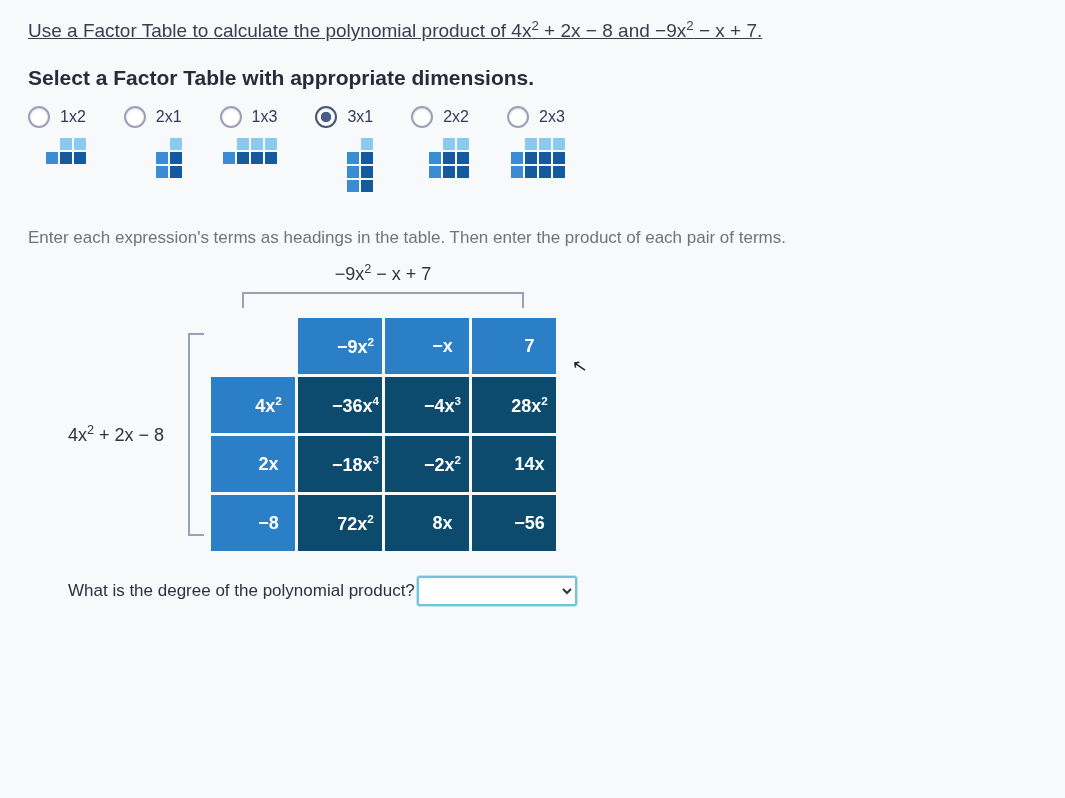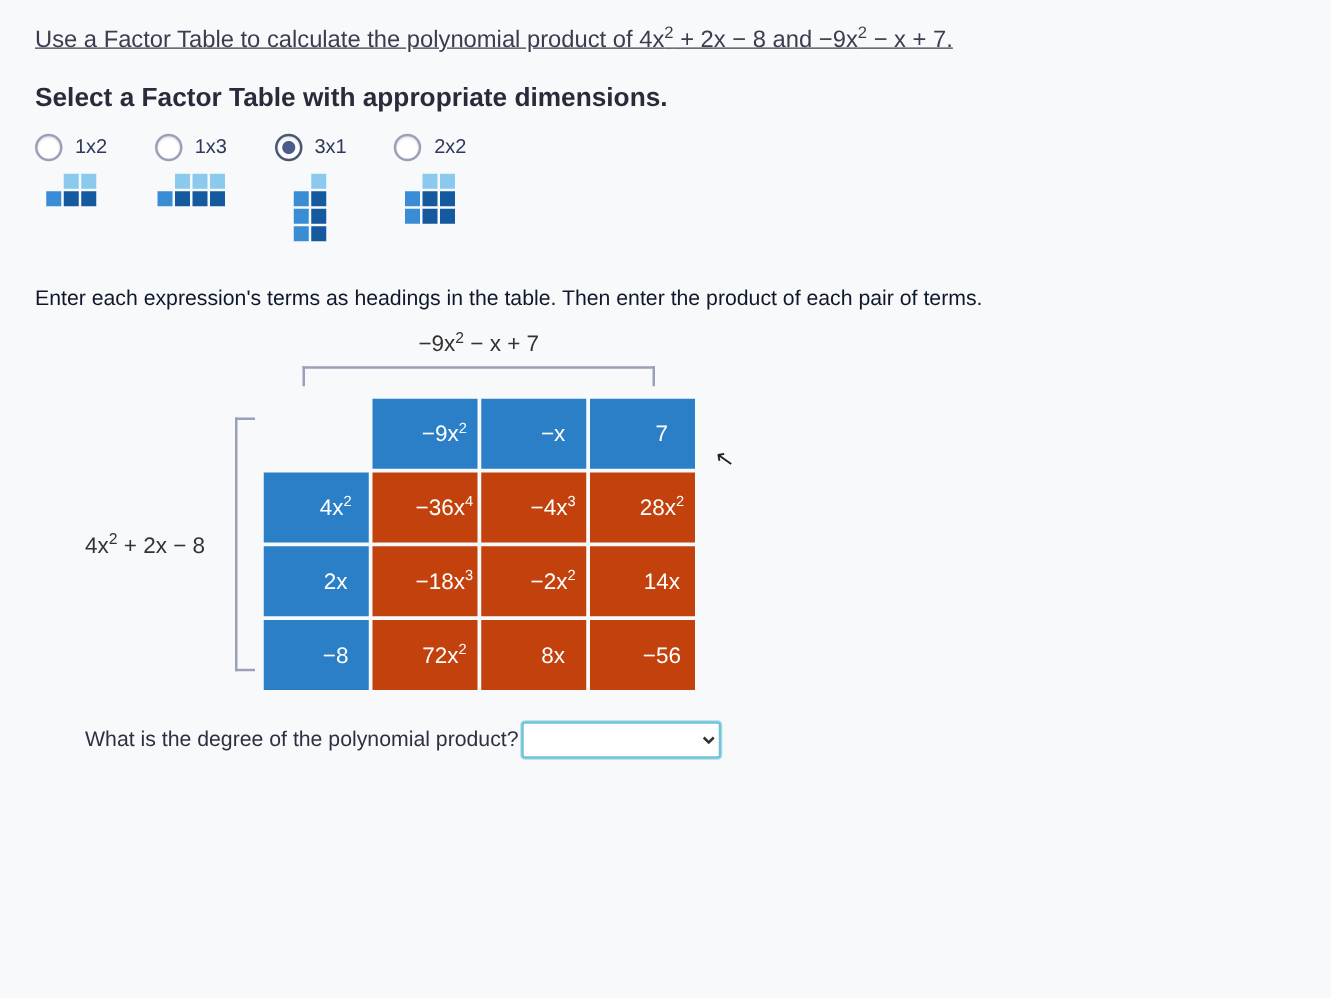--- a/index.html
+++ b/index.html
@@ -28,21 +28,21 @@
     .options-row {
       display: flex;
       gap: 38px;
       align-items: flex-start;
       margin-bottom: 36px;
       flex-wrap: nowrap;
     }
     .option {
       display: flex;
       flex-direction: column;
-      align-items: center;
+      align-items: flex-end;
       gap: 10px;
       cursor: pointer;
     }
     .option-top {
       display: flex;
       align-items: center;
       gap: 10px;
     }
     .radio {
       width: 22px;
@@ -67,21 +67,21 @@
     }
     .mini-grid .c {
       width: 12px;
       height: 12px;
     }
     .clr-dark { background: #155a9e; }
     .clr-med  { background: #3a8dd4; }
     .clr-lt   { background: #8cc9ee; }
     .instruction-text {
       font-size: 17px;
-      color: #0f172a;
+      color: #737373;
       margin-bottom: 14px;
     }
     .table-wrap {
       position: relative;
       margin-left: 40px;
     }
     .col-heading-bracket {
       position: relative;
       margin-left: 184px;
       width: 262px;
@@ -127,26 +127,26 @@
     table.factor {
       border-collapse: separate;
       border-spacing: 3px;
     }
     table.factor td {
       width: 84px;
       height: 56px;
       text-align: center;
       font-size: 18px;
       color: #fff;
-      font-weight: 400;
+      font-weight: 700;
       padding-left: 31px;
     }
     table.factor td sup { font-size: 0.65em; }
     .cell-header { background: #2a7fc7; color: #fff; }
-    .cell-body   { background: #c2410c; color: #fff; }
+    .cell-body   { background: #0c4a6e; color: #fff; }
     .cell-blank  { background: transparent; }
     .cursor-hint {
       position: absolute;
       font-size: 18px;
       color: #222;
       transform: rotate(-10deg);
     }
     .footer-q {
       margin-top: 22px;
       margin-left: 40px;
@@ -184,20 +184,34 @@
     <div class="mini-grid" style="grid-template-columns: repeat(3,12px); grid-template-rows: repeat(2,12px);">
       <div class="c cell-blank"></div>
         <div class="c clr-lt"></div>
         <div class="c clr-lt"></div>
       <div class="c clr-med"></div>
         <div class="c clr-dark"></div>
         <div class="c clr-dark"></div>
     </div>
   </div>
 
+  <div class="option">
+    <div class="option-top">
+      <span class="radio"></span>
+      <span class="option-label">2x1</span>
+    </div>
+    <div class="mini-grid" style="grid-template-columns: repeat(2,12px); grid-template-rows: repeat(3,12px);">
+      <div class="c cell-blank"></div>
+        <div class="c clr-lt"></div>
+      <div class="c clr-med"></div>
+        <div class="c clr-dark"></div>
+      <div class="c clr-med"></div>
+        <div class="c clr-dark"></div>
+    </div>
+  </div>
 
   <div class="option">
     <div class="option-top">
       <span class="radio"></span>
       <span class="option-label">1x3</span>
     </div>
     <div class="mini-grid" style="grid-template-columns: repeat(4,12px); grid-template-rows: repeat(2,12px);">
       <div class="c cell-blank"></div>
         <div class="c clr-lt"></div>
         <div class="c clr-lt"></div>
@@ -237,20 +251,40 @@
         <div class="c clr-lt"></div>
       <div class="c clr-med"></div>
         <div class="c clr-dark"></div>
         <div class="c clr-dark"></div>
       <div class="c clr-med"></div>
         <div class="c clr-dark"></div>
         <div class="c clr-dark"></div>
     </div>
   </div>
 
+  <div class="option">
+    <div class="option-top">
+      <span class="radio"></span>
+      <span class="option-label">2x3</span>
+    </div>
+    <div class="mini-grid" style="grid-template-columns: repeat(4,12px); grid-template-rows: repeat(3,12px);">
+      <div class="c cell-blank"></div>
+        <div class="c clr-lt"></div>
+        <div class="c clr-lt"></div>
+        <div class="c clr-lt"></div>
+      <div class="c clr-med"></div>
+        <div class="c clr-dark"></div>
+        <div class="c clr-dark"></div>
+        <div class="c clr-dark"></div>
+      <div class="c clr-med"></div>
+        <div class="c clr-dark"></div>
+        <div class="c clr-dark"></div>
+        <div class="c clr-dark"></div>
+    </div>
+  </div>
 </div>
 
 <div class="instruction-text">Enter each expression's terms as headings in the table. Then enter the product of each pair of terms.</div>
 
 <div class="table-wrap">
 
   <div class="col-heading-bracket">−9x<sup>2</sup> − x + 7</div>
 
   <div class="row-flex">
     <div class="row-heading-bracket">4x<sup>2</sup> + 2x − 8</div>

